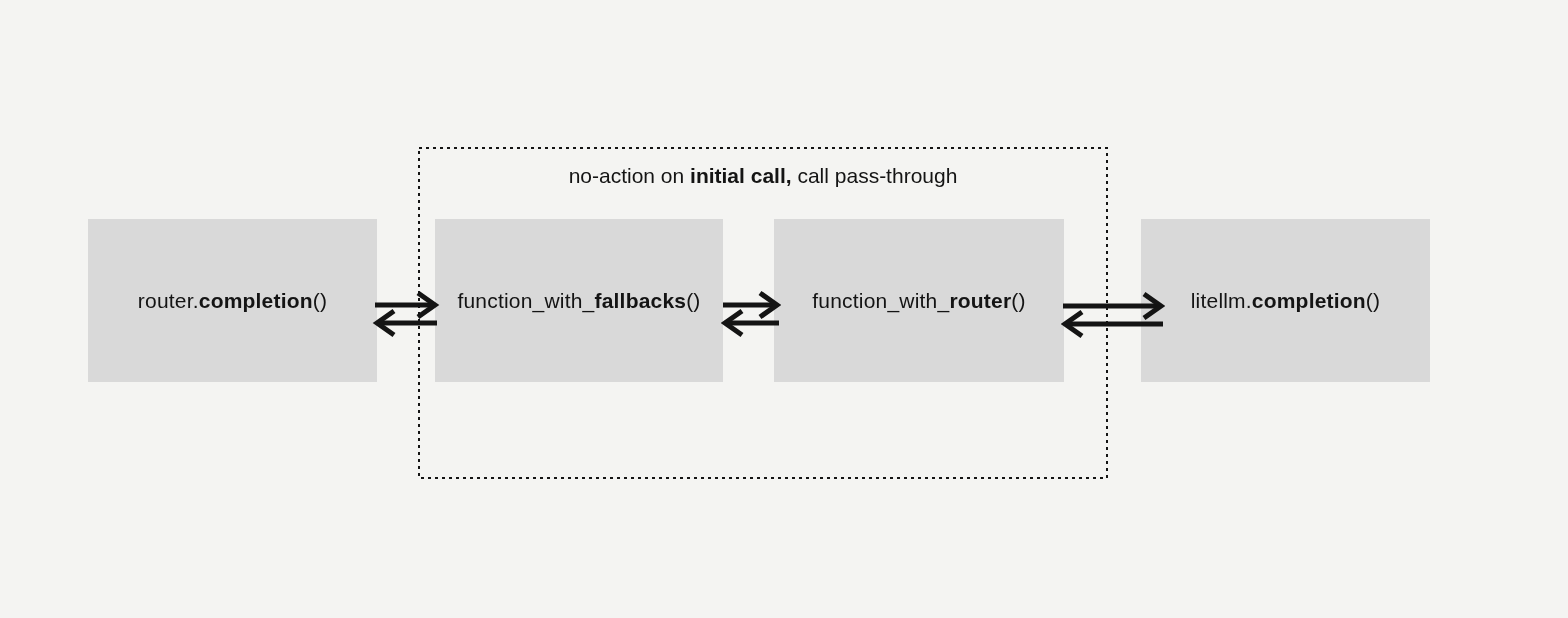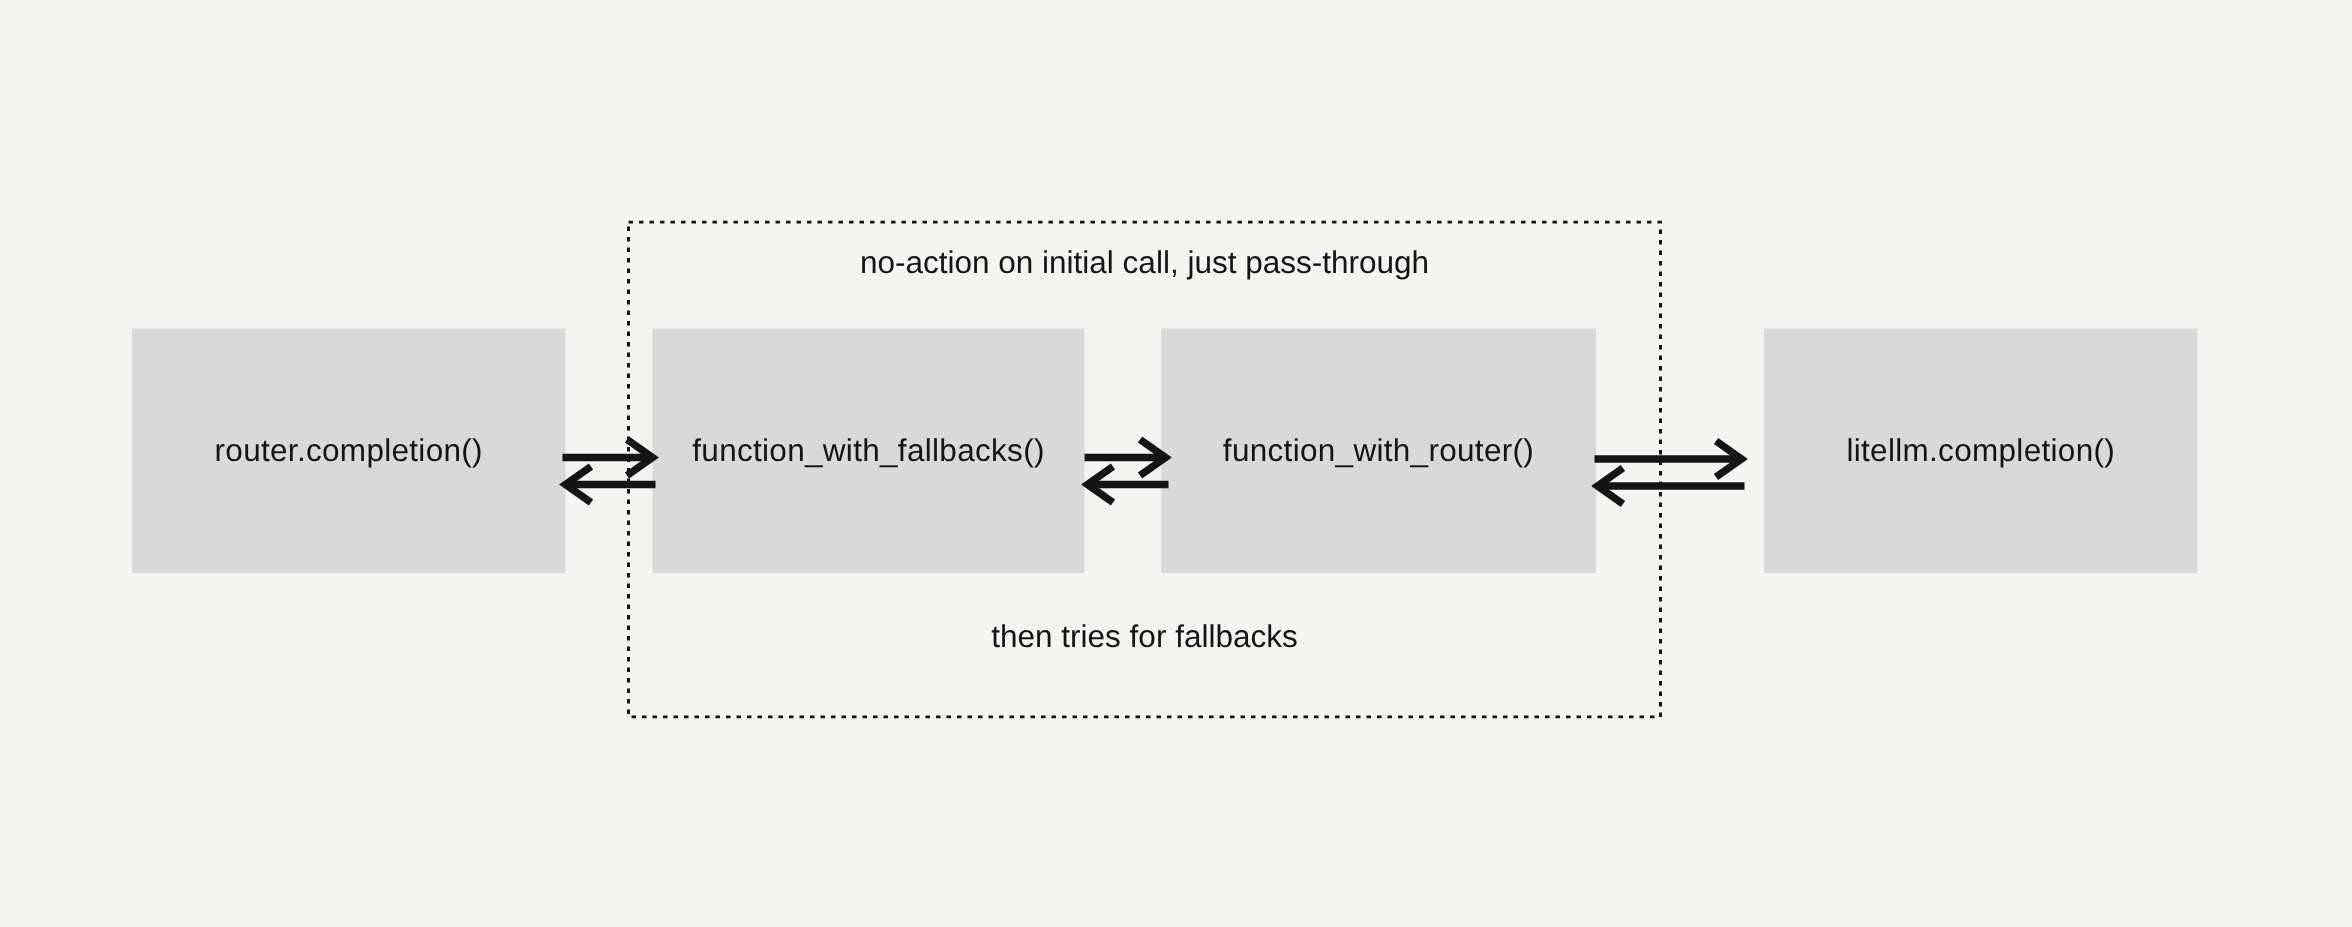--- a/index.html
+++ b/index.html
@@ -31,25 +31,25 @@
     height: 163px;
     background: var(--box, #d9d9d9);
     display: flex;
     align-items: center;
     justify-content: center;
     font-size: 21px;
     letter-spacing: 0.2px;
     z-index: 2;
     white-space: nowrap;
   }
-  .node-box b, .annotation b { font-weight: 400; }
+  .node-box b, .annotation b { font-weight: 700; }
   #box-router   { left: 88px;   width: 289px; }
   #box-fallbacks{ left: 435px;  width: 288px; }
   #box-retries  { left: 774px;  width: 290px; }
-  #box-litellm  { left: 1176px; width: 289px; }
+  #box-litellm  { left: 1141px; width: 289px; }
   .annotation {
     position: absolute;
     left: 418px;
     width: 690px;
     text-align: center;
     font-size: 21px;
     line-height: 28px;
     z-index: 2;
     white-space: nowrap;
   }
@@ -79,21 +79,21 @@
 <body>
 
 <div class="canvas" style="--bg: #f4f4f2; --box: #d9d9d9; --ink: #141414;">
 
   <div class="dotted-region">
     <svg width="690" height="332" viewBox="0 0 690 332">
       <rect x="1" y="1" width="688" height="330" stroke-dasharray="3 4"></rect>
     </svg>
   </div>
 
-  <div class="annotation top"><span>no-action on </span><b>initial call,</b><span> just pass-through</span></div>
+  <div class="annotation top"><span>no-action on </span><b>initial call,</b><span> call pass-through</span></div>
 
   <div class="node-box" id="box-router">
       <span>router.</span>
       <b>completion</b>
       <span>()</span>
     </div>
 
   <div class="node-box" id="box-fallbacks">
       <span>function_with_</span>
       <b>fallbacks</b>
@@ -133,16 +133,15 @@
   <div class="arrow-pair" id="arrow-3">
     <svg width="104" height="50" viewBox="0 0 104 50">
       <line x1="2" y1="16" x2="98" y2="16"></line>
       <polyline points="83,4 100,16 83,28"></polyline>
       <polyline points="21,22 4,34 21,46"></polyline>
       <line x1="6" y1="34" x2="102" y2="34"></line>
     </svg>
   </div>
 
   <div class="annotation bottom">
-    <div><span>then tries for </span><b>fallbacks</b></div>
   </div>
 
 </div>
 
 </body></html>

